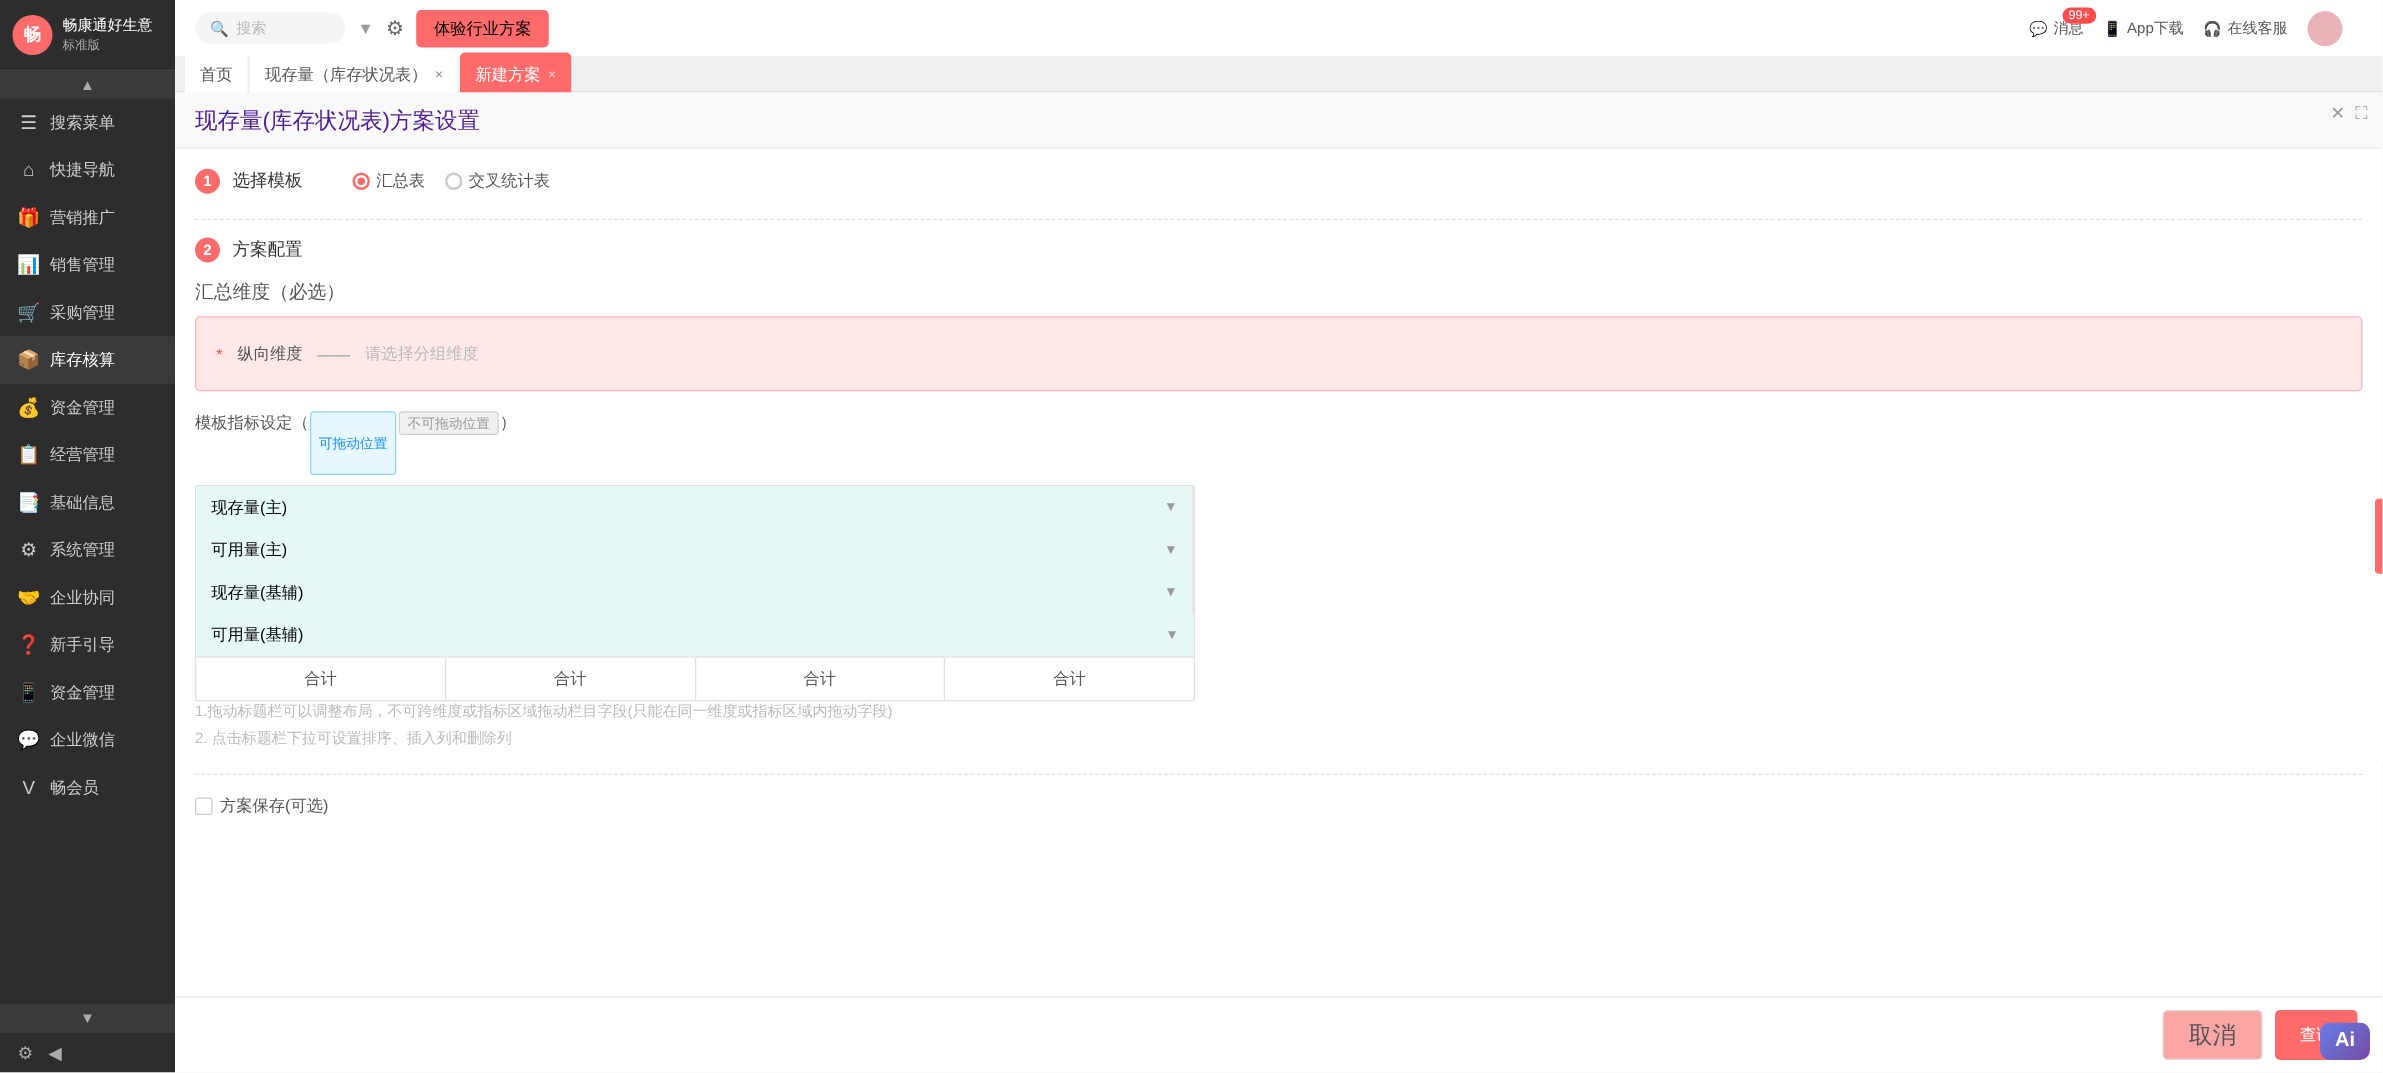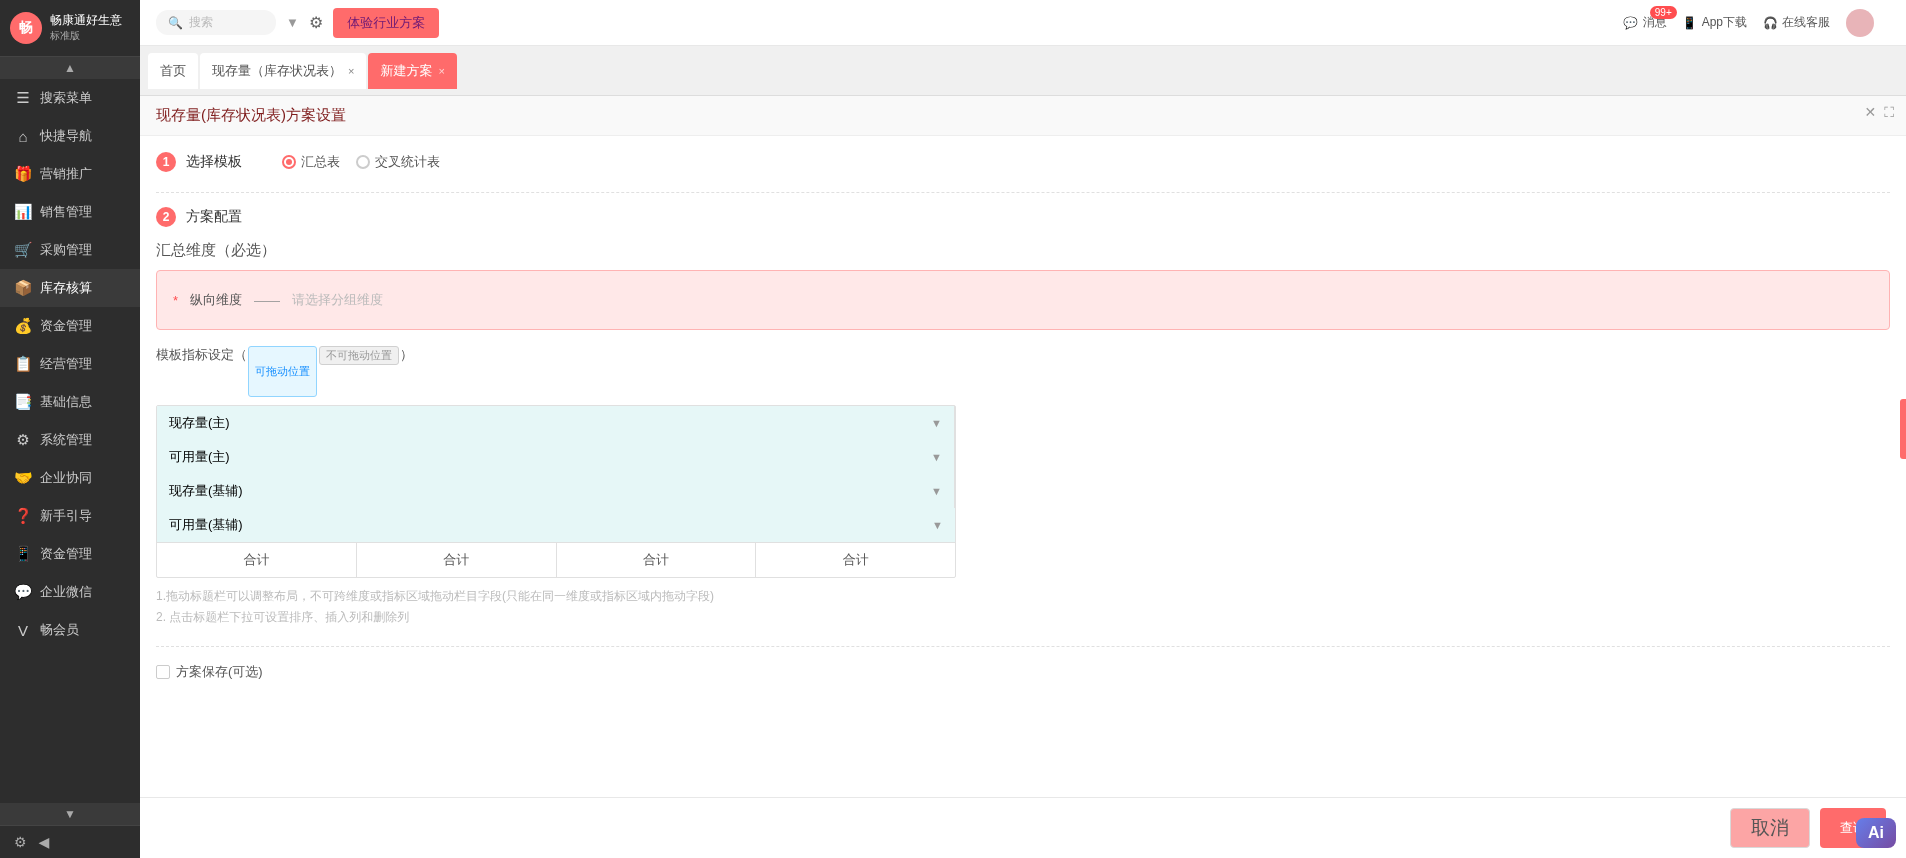--- a/index.html
+++ b/index.html
@@ -55,51 +55,51 @@
       border-bottom: 1px solid #e8e8e8; flex-shrink: 0;
     }
     .topbar-search {
       background: #f5f5f5; border-radius: 12px; padding: 4px 12px; display: flex; align-items: center; gap: 6px; min-width: 120px;
     }
     .topbar-search-icon { color: #999; font-size: 12px; }
     .topbar-search-text { color: #bbb; font-size: 12px; }
     .topbar-chevron { color: #999; cursor: pointer; }
     .topbar-gear { color: #666; cursor: pointer; font-size: 16px; }
     .topbar-btn {
-      background: #ff6b6b; color: #701a75; border: none; border-radius: 4px; padding: 6px 14px; cursor: pointer; font-size: 13px; white-space: nowrap;
+      background: #ff6b6b; color: #000000; border: none; border-radius: 4px; padding: 6px 14px; cursor: pointer; font-size: 13px; white-space: nowrap;
     }
     .topbar-spacer { flex: 1; }
     .topbar-right { display: flex; align-items: center; gap: 16px; }
     .topbar-icon-item { display: flex; align-items: center; gap: 4px; color: #555; font-size: 12px; cursor: pointer; position: relative; }
     .badge {
       background: #ff4d4f; color: #fff; border-radius: 8px; padding: 1px 5px; font-size: 10px; position: absolute; top: -8px; right: -10px;
     }
     .topbar-avatar { width: 28px; height: 28px; background: #e8b4b8; border-radius: 50%; }
     .topbar-username { color: #555; font-size: 12px; }
 
     
     .tabs-bar {
-      background: #f0f0f0; display: flex; align-items: center; padding: 0 8px; flex-shrink: 0; border-bottom: 1px solid #ddd; height: 50px;
+      background: #f0f0f0; display: flex; align-items: center; padding: 0 8px; flex-shrink: 0; border-bottom: 1px solid #ddd; height: 28px;
     }
     .tab {
       display: flex; align-items: center; gap: 6px; padding: 0 12px; height: 36px; cursor: pointer; font-size: 13px; color: #555; background: transparent; border: none; white-space: nowrap;
     }
     .tab.active {
       background: #ff6b6b; color: #fff; border-radius: 4px 4px 0 0;
     }
     .tab-close { font-size: 11px; cursor: pointer; opacity: 0.7; }
     .tab.normal { background: #fff; border-radius: 4px 4px 0 0; margin-right: 2px; }
 
     
     .content-area { flex: 1; overflow-y: auto; background: #f5f5f5; padding: 0; display: flex; flex-direction: column; }
 
     
     .page-panel { background: #fff; margin: 0; flex: 1; display: flex; flex-direction: column; position: relative; }
 
-    .panel-title { padding: 10px 16px; font-size: 15px; color: #7f1d1d; background: #f9f9f9; border-bottom: 1px solid #eee; }
+    .panel-title { padding: 10px 16px; font-size: 18px; color: #4c1d95; background: #f9f9f9; border-bottom: 1px solid #eee; }
 
     .panel-body { padding: 16px; flex: 1; overflow-y: auto; }
 
     
     .step-section { margin-bottom: 20px; }
     .step-header { display: flex; align-items: center; gap: 10px; margin-bottom: 14px; }
     .step-badge {
       width: 20px; height: 20px; background: #ff6b6b; color: #fff; border-radius: 50%; display: flex; align-items: center; justify-content: center; font-size: 12px; font-weight: bold; flex-shrink: 0;
     }
     .step-label { font-size: 14px; color: #333; font-weight: 500; }
@@ -144,21 +144,21 @@
     .indicator-table-header { display: flex; background: #e6f7f7; flex-direction: column; }
     .indicator-table-row { display: flex; border-top: 1px solid #e0e0e0; }
     .indicator-col {
       flex: 1; padding: 8px 12px; border-right: 1px solid #e0e0e0; display: flex; align-items: center; justify-content: space-between; font-size: 13px;
     }
     .indicator-col:last-child { border-right: none; }
     .indicator-col-value { text-align: center; justify-content: center; color: #555; }
     .col-chevron { color: #999; font-size: 11px; cursor: pointer; }
 
     
-    .tips-section { margin-top: 10px; color: #bbb; font-size: 12px; }
+    .tips-section { color: #bbb; font-size: 12px; }
     .tips-item { margin-bottom: 4px; }
 
     
     .bottom-checkbox { display: flex; align-items: center; gap: 6px; margin-top: 16px; color: #555; font-size: 13px; }
     .checkbox-box { width: 14px; height: 14px; border: 1px solid #ccc; border-radius: 2px; cursor: pointer; }
 
     
     .footer-bar {
       position: sticky; bottom: 0; background: #fff; border-top: 1px solid #e8e8e8; padding: 10px 20px; display: flex; justify-content: flex-end; gap: 10px; flex-shrink: 0;
     }

